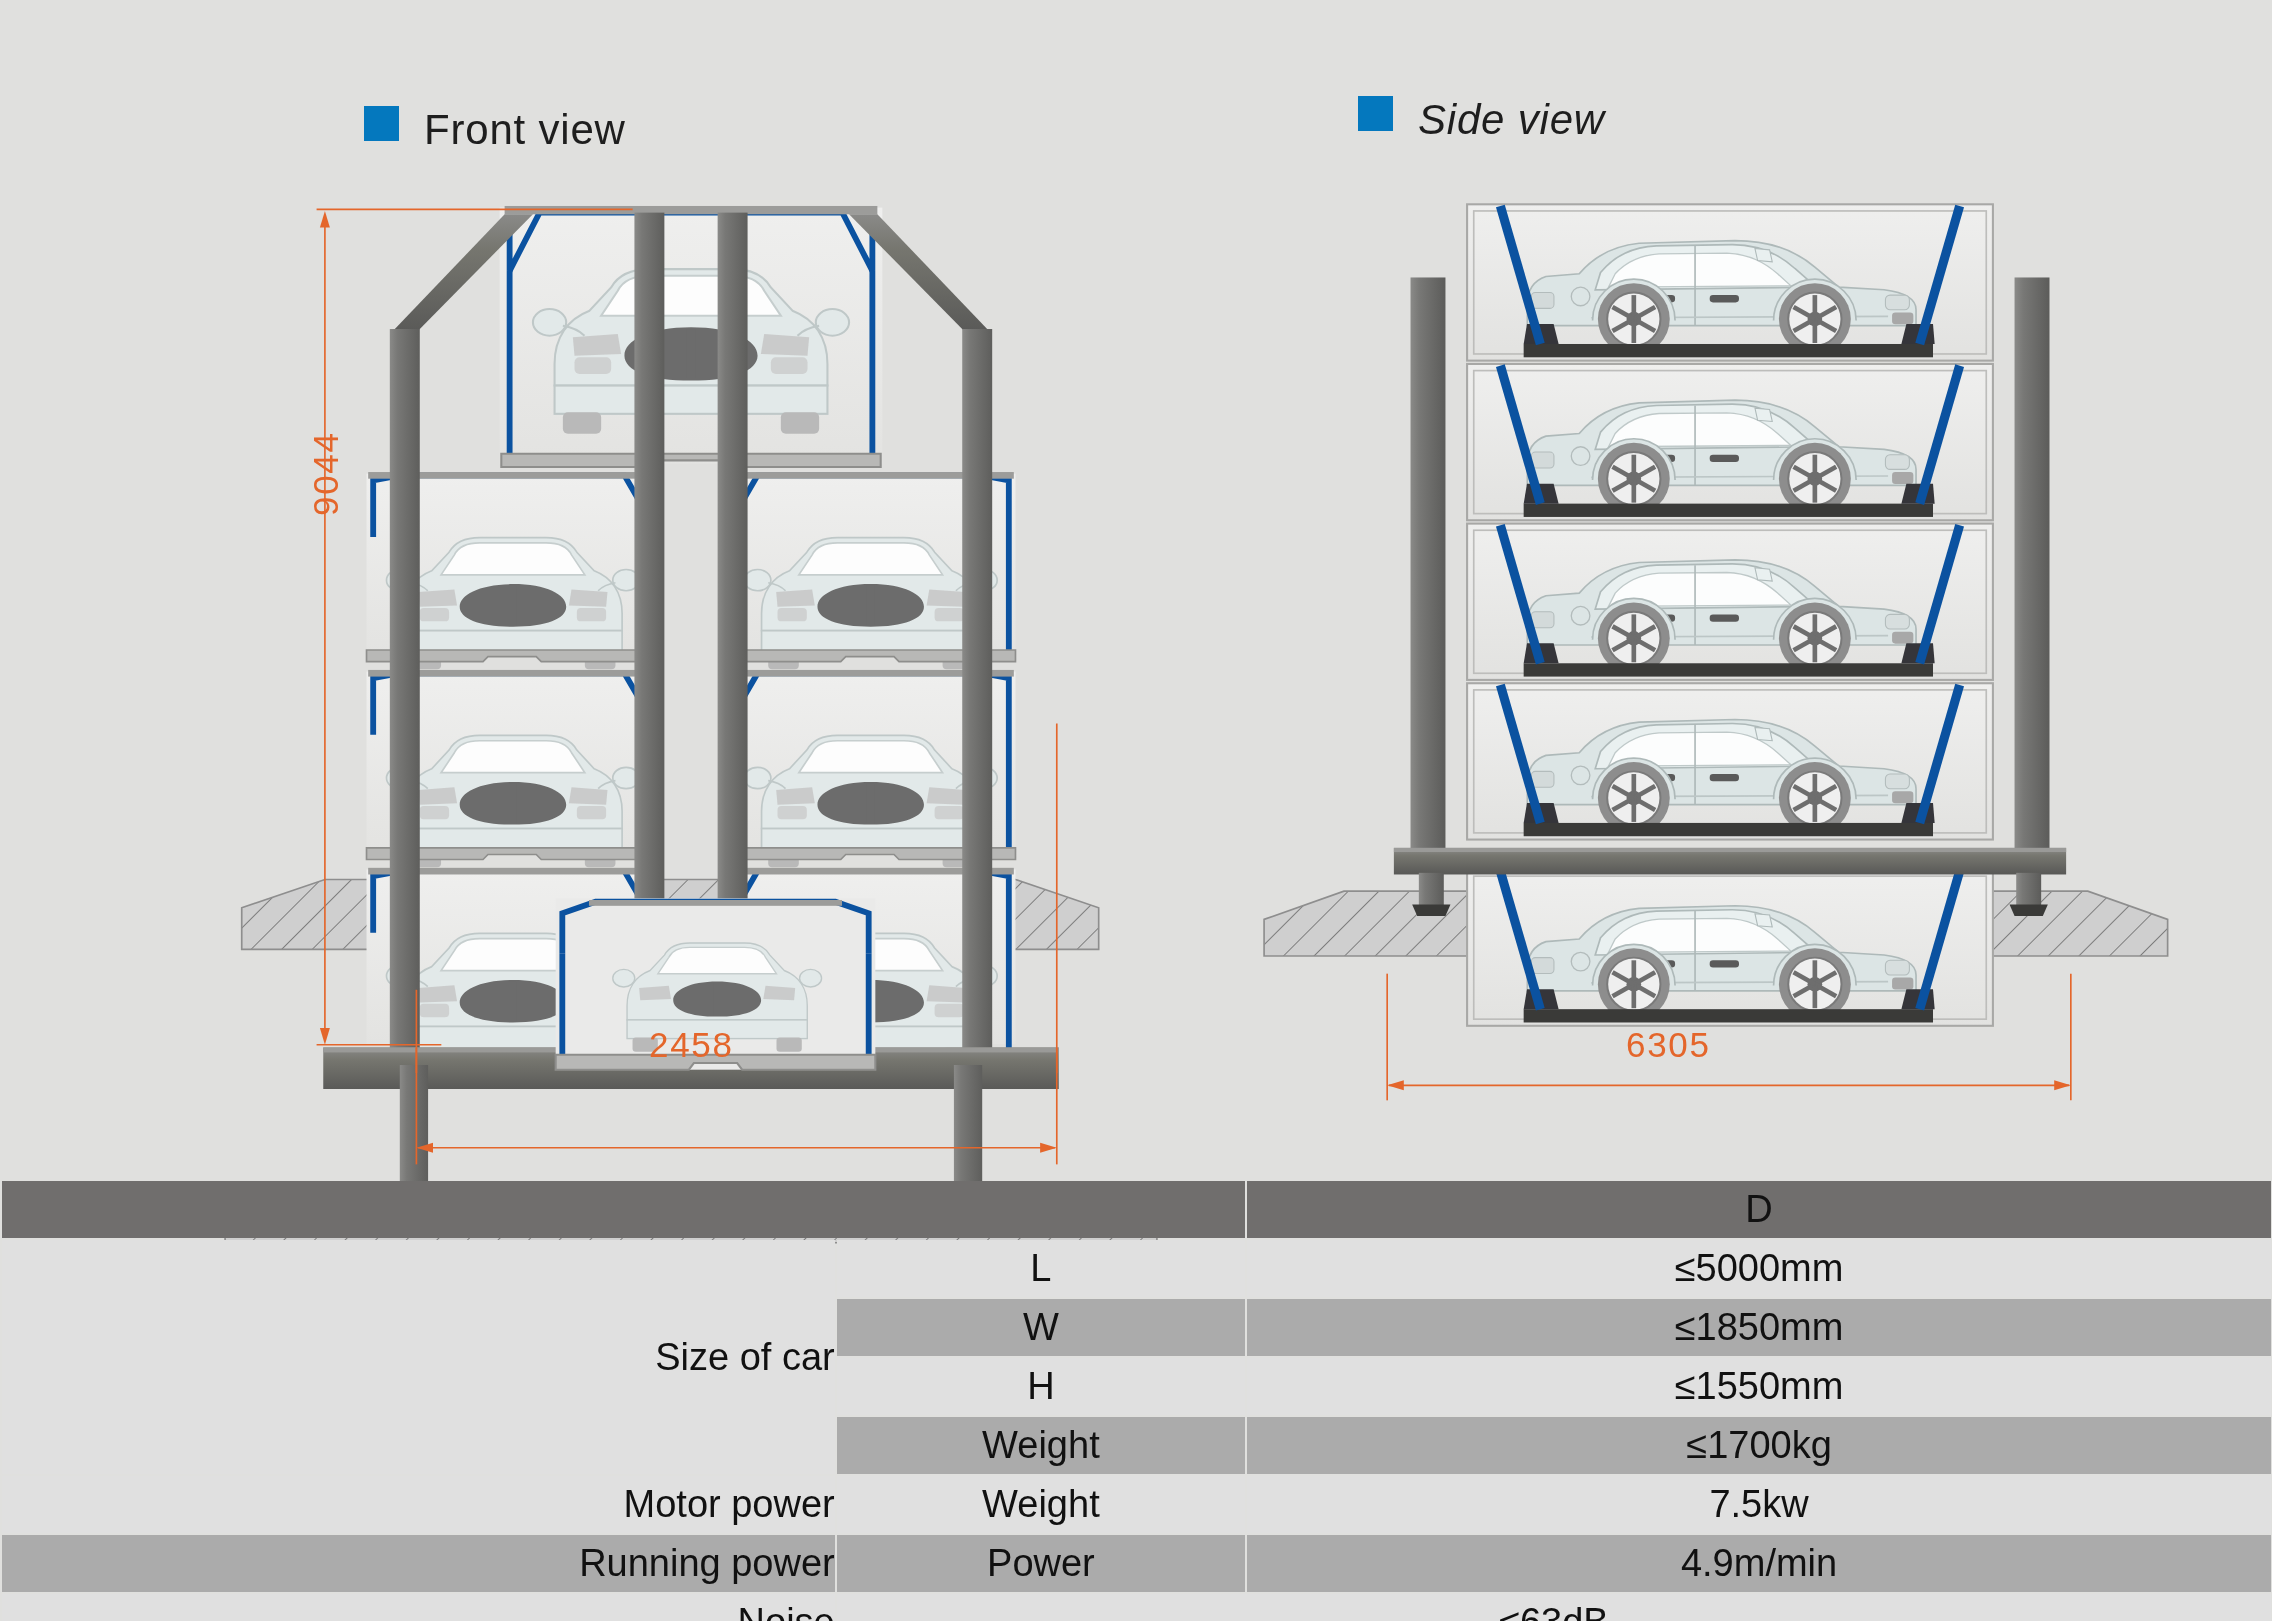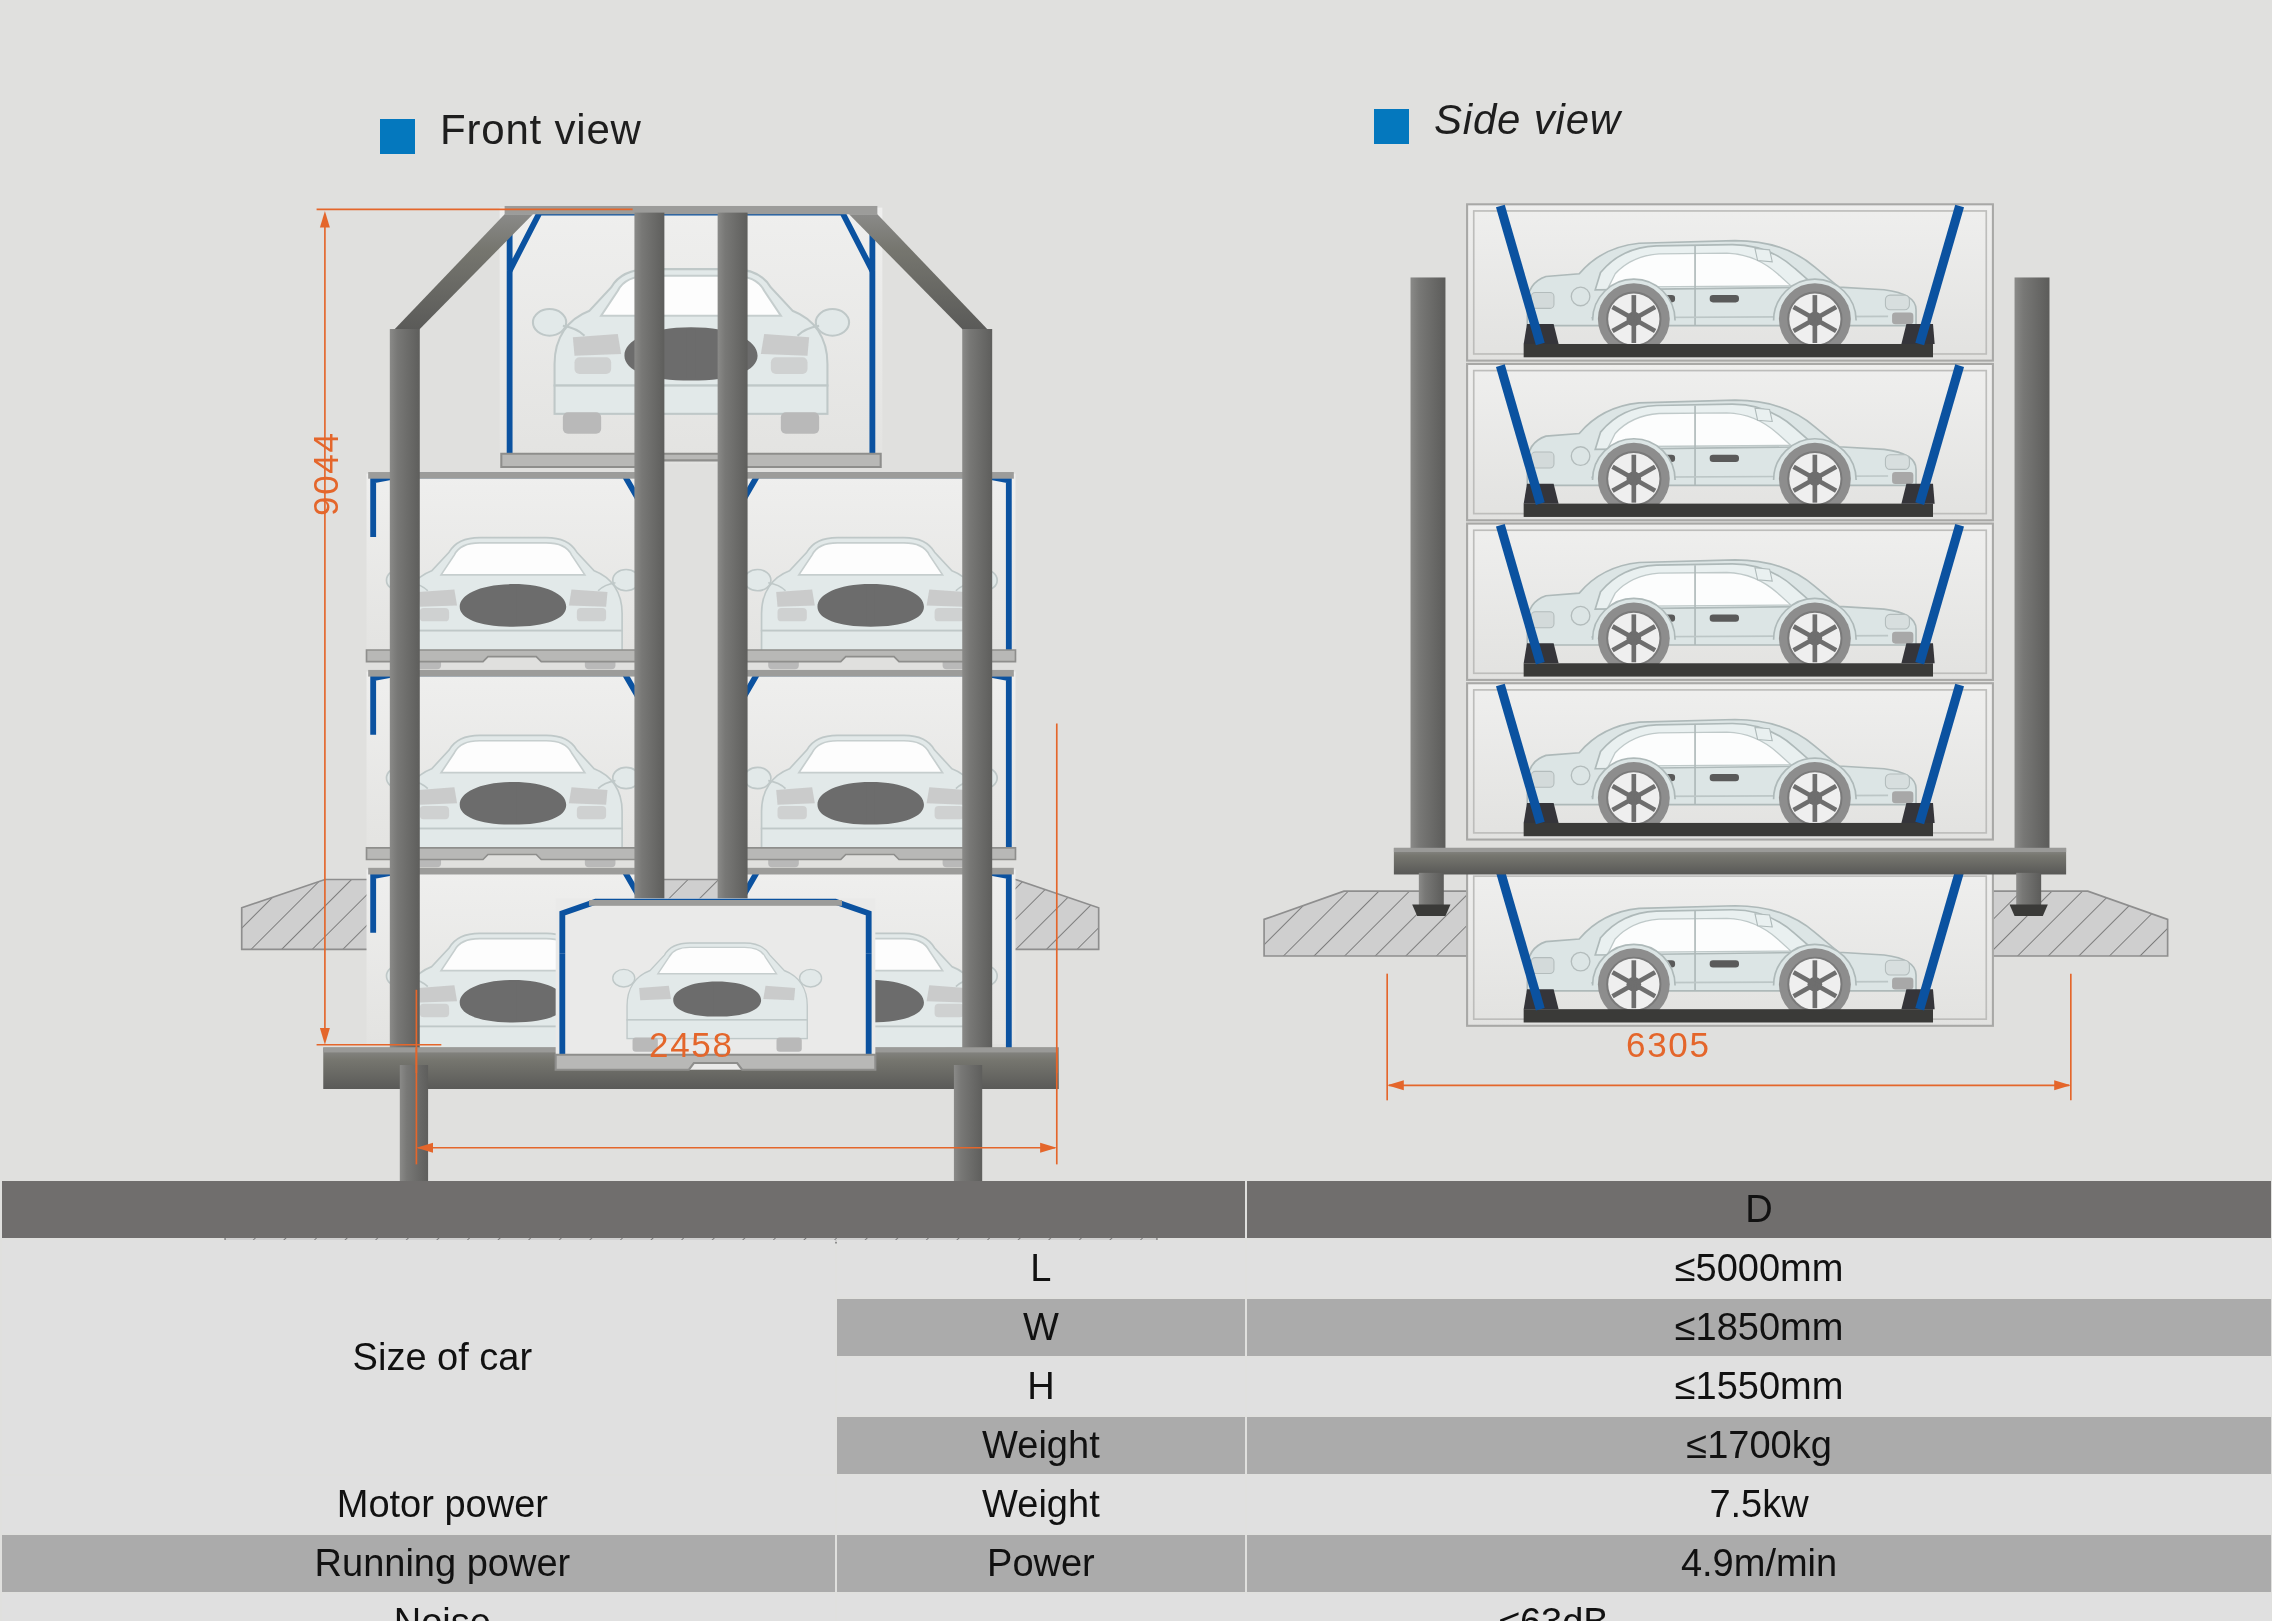--- a/index.html
+++ b/index.html
@@ -6,21 +6,21 @@
   body{
     width:2273px;height:1621px;
     background:#E0E0DE;
     font-family:"Liberation Sans", sans-serif;
     overflow:hidden;
     position:relative;
   }
   .canvas{position:absolute;inset:0;}
 
   
-  .view-label{position:absolute;display:flex;align-items:flex-end;gap:25px;margin-left:16px;}
+  .view-label{position:absolute;display:flex;align-items:flex-start;gap:25px;}
   .view-label .swatch{width:35px;height:35px;display:block;}
   .view-label .txt{font-size:42px;color:#1E1E1E;letter-spacing:0.8px;white-space:nowrap;}
 
   #front-label{left:364px;top:106px;}
   #side-label{left:1358px;top:96px;font-style:italic;}
 
   
   .drawing{position:absolute;}
   #front-view{left:275px;top:191px;width:832px;height:898px;}
   #side-view{left:1314px;top:191px;width:832px;height:898px;}
@@ -47,21 +47,21 @@
     font-family:"Liberation Sans", sans-serif;
   }
   .c-label{width:832px;}
   .c-sub{width:408px;}
   .c-val{width:1023px;}
 
   .hdr{background:#706E6D;color:#fff;text-align:center;height:47px;font-size:42px;}
   .hdr-blank{background:#706E6D;}
   .lt{background:#E0E0E0;}
   .dk{background:#ABABAB;}
-  .l-pad{padding-left:48px !important;text-align:center;}
+  .l-pad{padding-left:48px !important;text-align:right;}
   .center{text-align:center;}
   .row-tall{height:72px;}
 </style>
 </head>
 <body>
 
 <div class="canvas">
 
   <div class="view-label" id="front-label">
     <span class="swatch" style="background:#0478BE;"></span>

